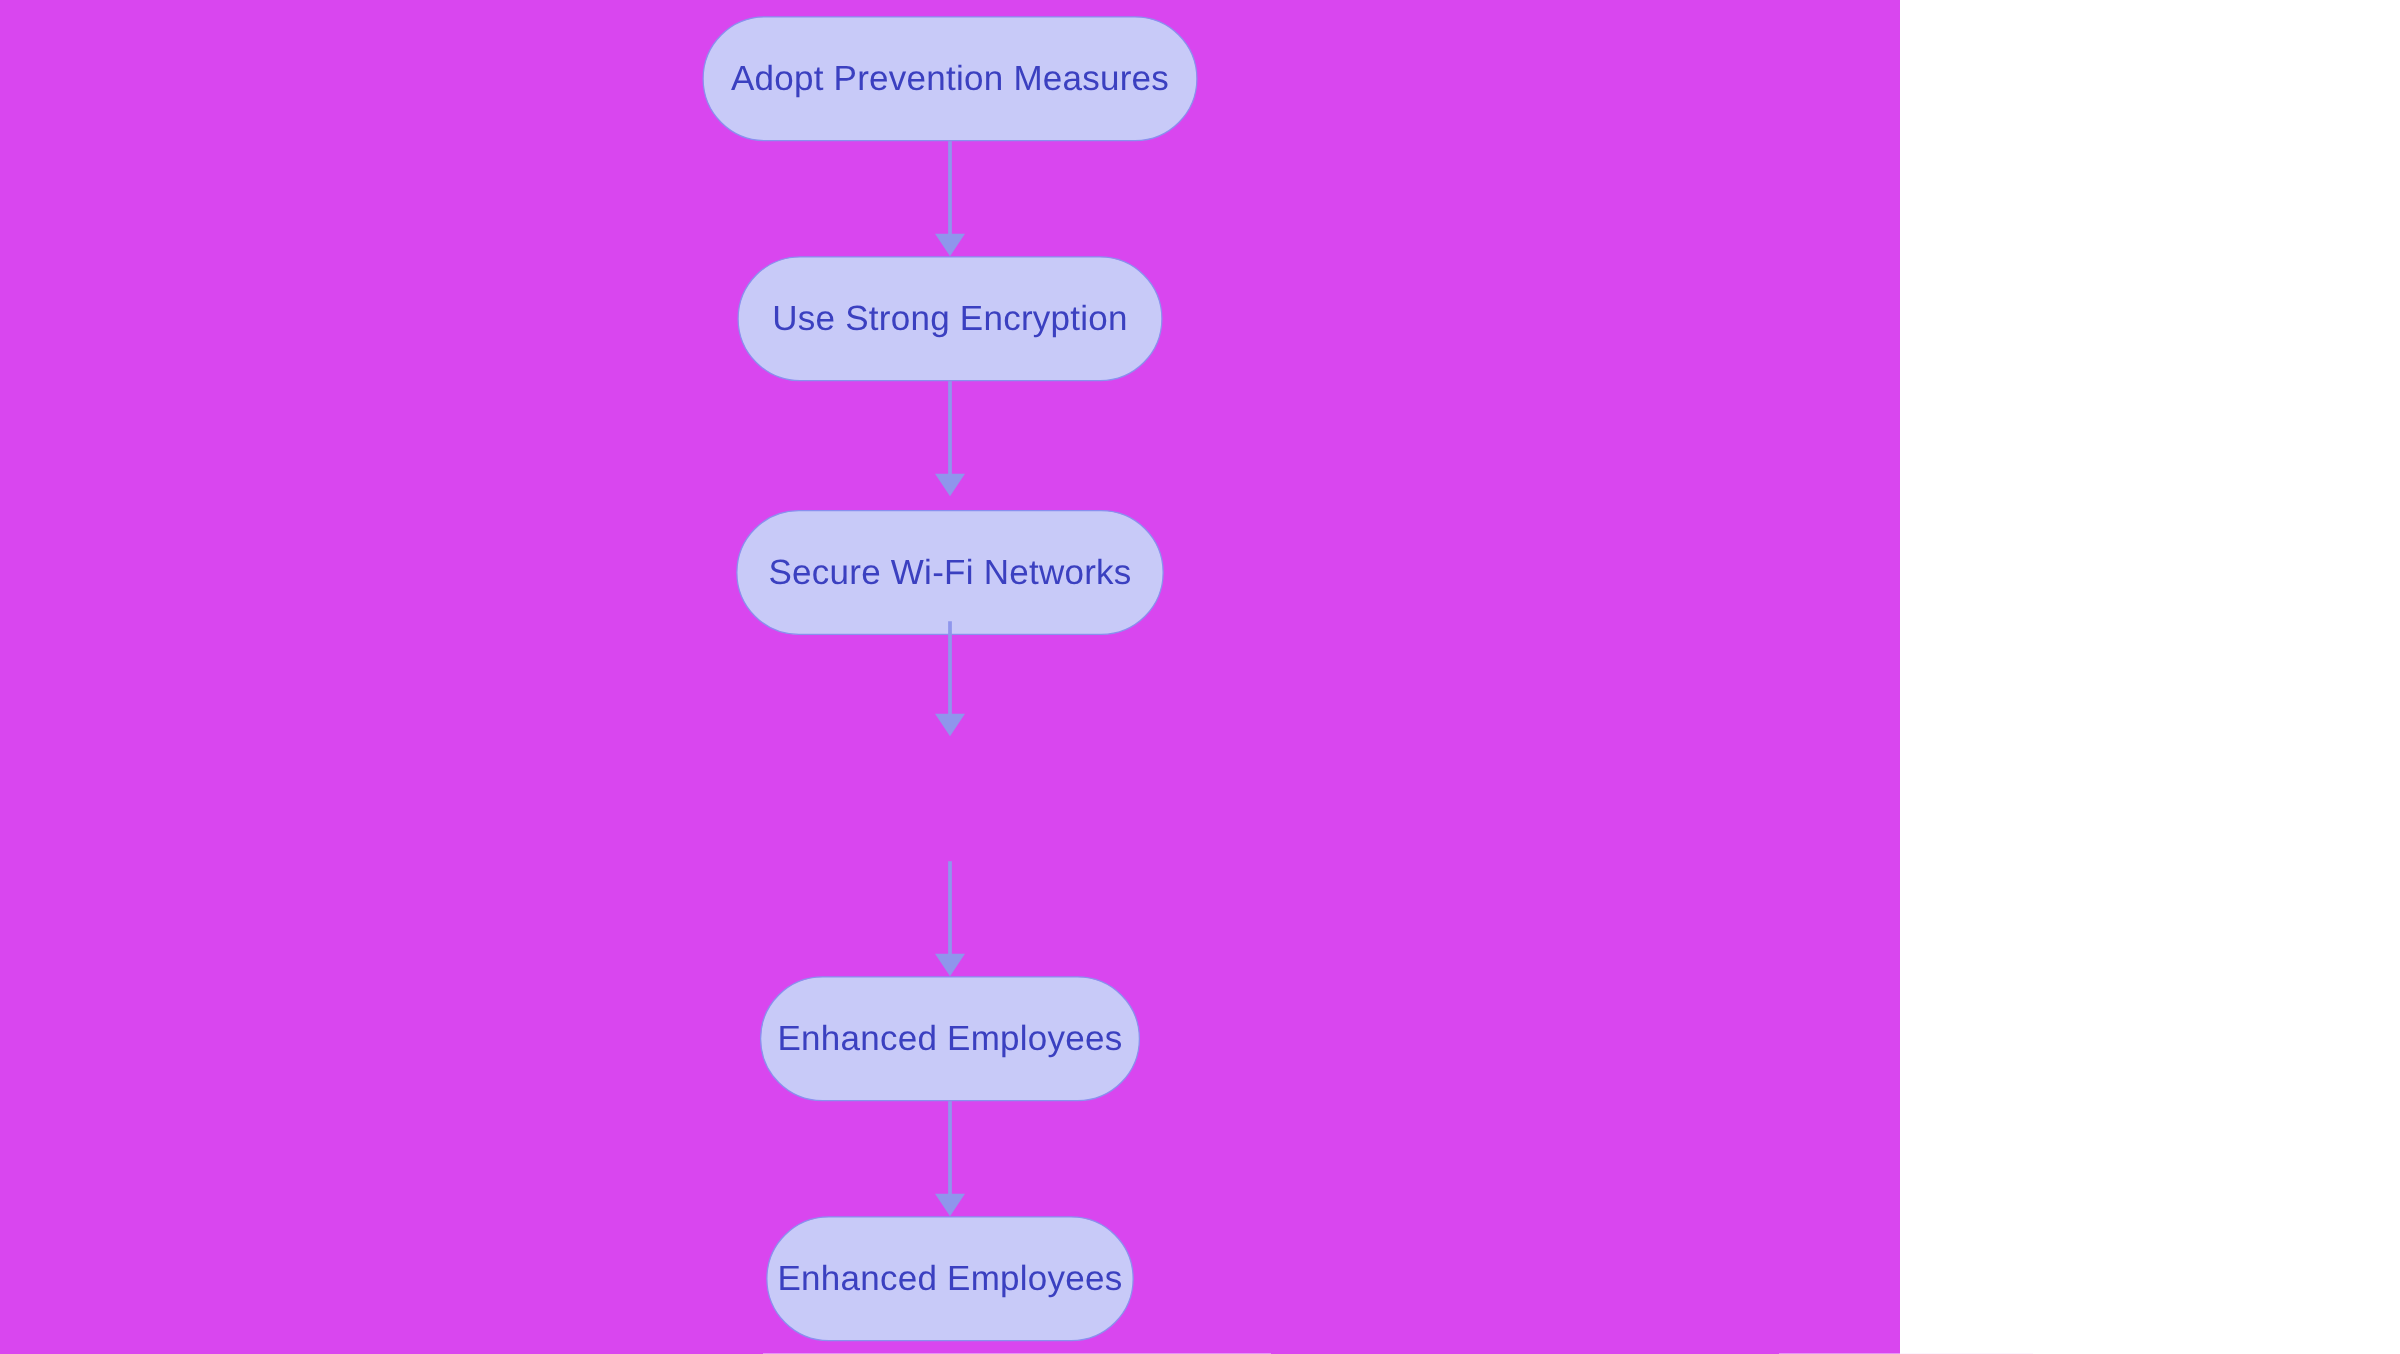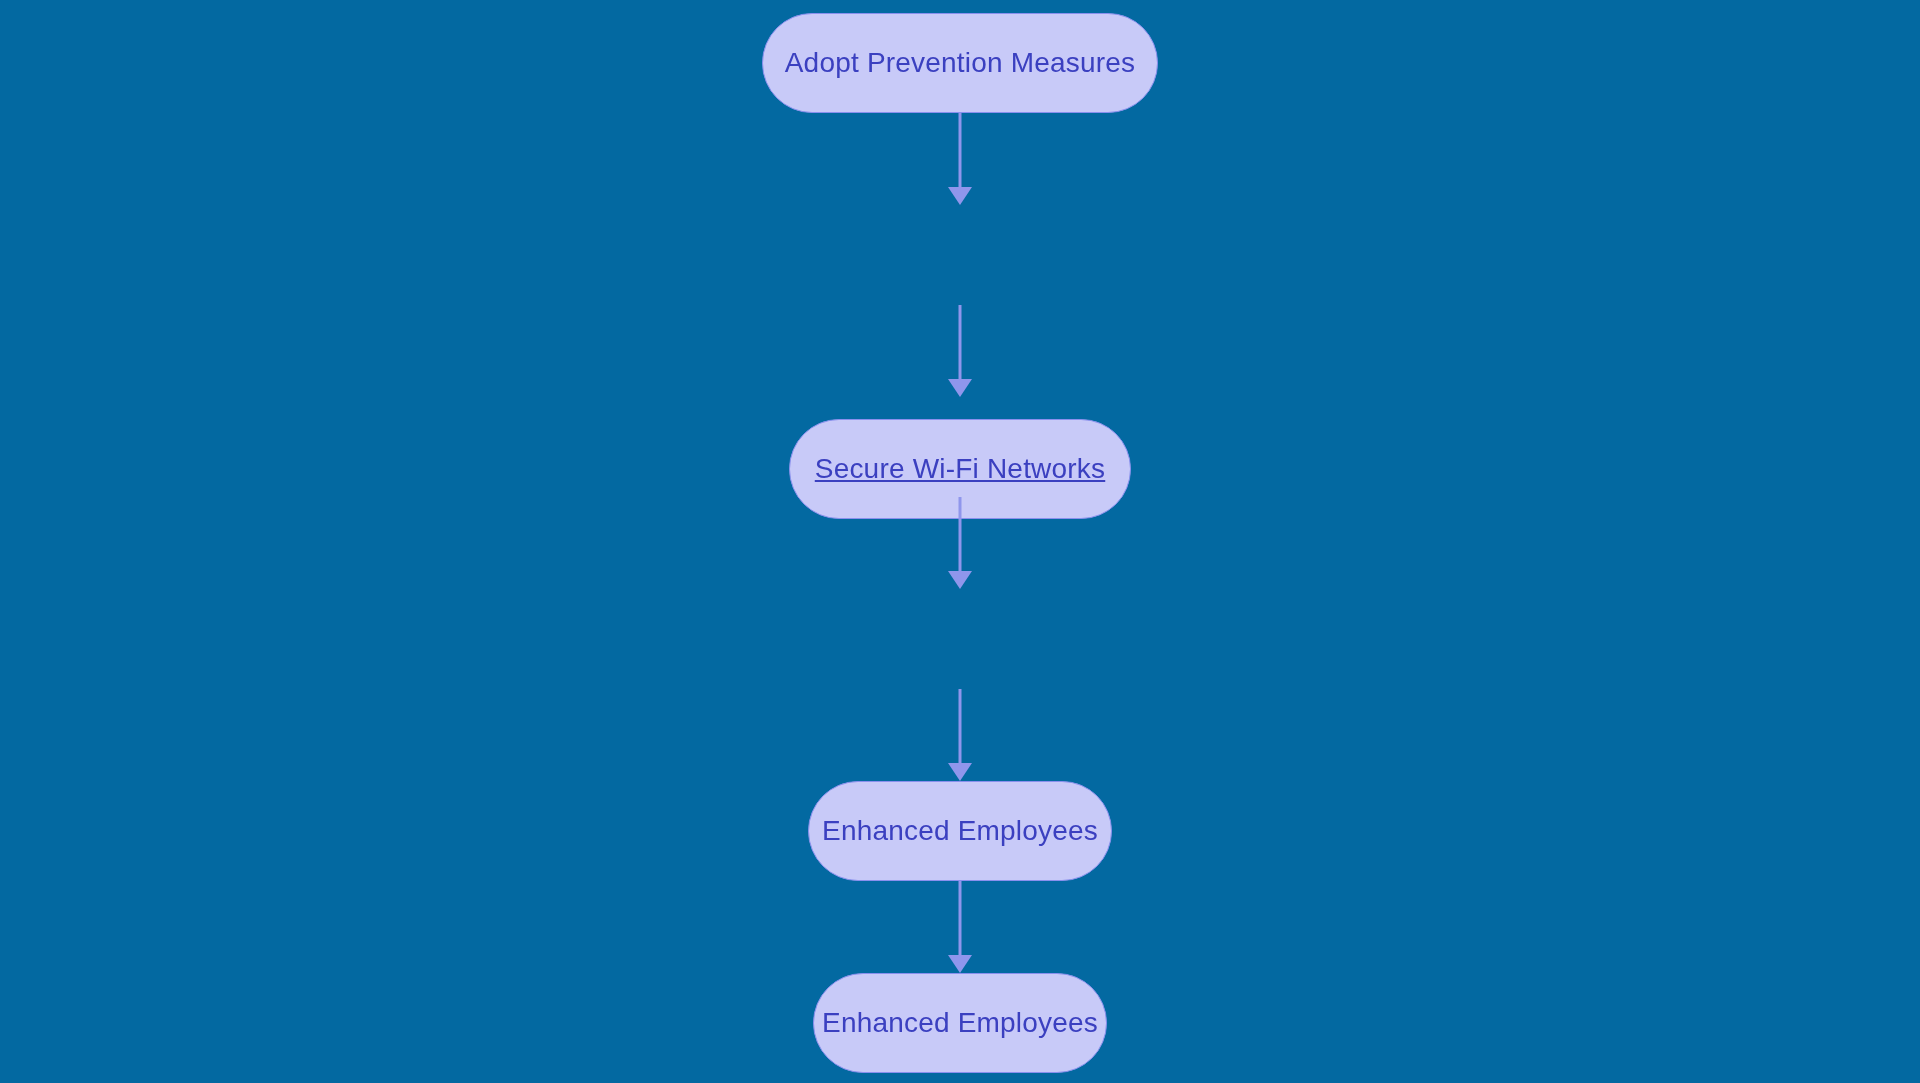--- a/index.html
+++ b/index.html
@@ -3,23 +3,23 @@
 <meta charset="utf-8">
 <style>
   html, body {
     margin: 0;
     padding: 0;
     background: #ffffff;
     font-family: "Liberation Sans", sans-serif;
   }
   .canvas {
     position: relative;
-    width: 1920px;
+    width: 1520px;
     height: 1083px;
-    background: #0369a1;
+    background: #d946ef;
     overflow: hidden;
   }
   .node {
     position: absolute;
     left: 50%;
     transform: translateX(-50%);
     height: 100px;
     border-radius: 50px;
     background: #c8caf8;
     border: 1.5px solid #8a90ee;
@@ -68,27 +68,30 @@
 
   <div class="node" style="top: 13px; width: 396px;">
     <span>Adopt Prevention Measures</span>
   </div>
 
   <div class="arrow" style="top: 113px;">
     <div class="line"></div>
     <div class="head"></div>
   </div>
 
+  <div class="node" style="top: 205px; width: 340px;">
+    <span>Use Strong Encryption</span>
+  </div>
 
   <div class="arrow" style="top: 305px;">
     <div class="line"></div>
     <div class="head"></div>
   </div>
 
-  <div class="node" style="top: 419px; width: 342px; text-decoration: underline;">
+  <div class="node" style="top: 408px; width: 342px;">
     <span>Secure Wi-Fi Networks</span>
   </div>
 
   <div class="arrow" style="top: 497px;">
     <div class="line"></div>
     <div class="head"></div>
   </div>
 
 
   <div class="arrow" style="top: 689px;">

